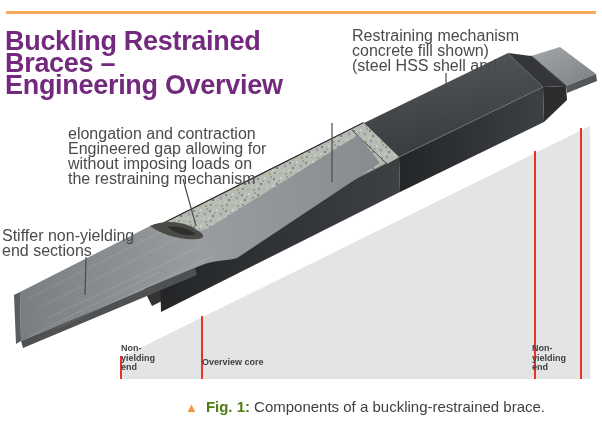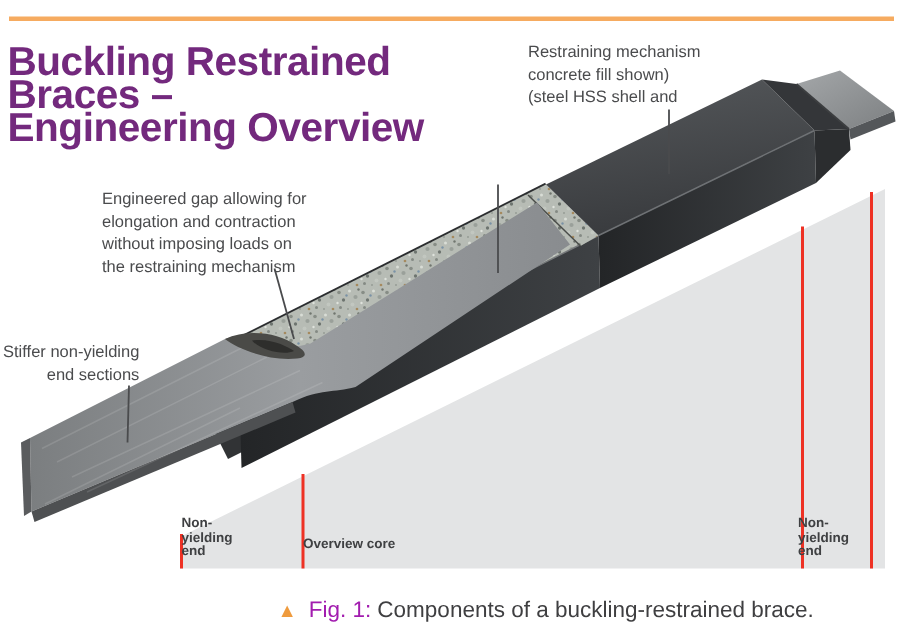--- a/index.html
+++ b/index.html
@@ -6,31 +6,31 @@
   #stage{
     position:relative;width:602px;height:421px;background:#ffffff;
     font-family:"Liberation Sans","DejaVu Sans",sans-serif;overflow:hidden;
   }
   #art{position:absolute;left:0;top:0;width:602px;height:421px;}
   .toprule{position:absolute;left:6px;top:11px;width:590px;height:3px;background:#f6ab60;}
   .title{
     position:absolute;left:5px;top:30px;width:320px;
     color:#73297d;font-size:27px;font-weight:bold;line-height:22px;letter-spacing:-0.3px;
   }
-  .callout{position:absolute;color:#4a4b4d;font-size:11px;line-height:15px;}
+  .callout{position:absolute;color:#4a4b4d;font-size:16px;line-height:15px;}
   .zone-label{
     position:absolute;color:#3f4042;font-size:9px;font-weight:bold;
     line-height:9.5px;text-align:left;
   }
   .caption{
     position:absolute;left:185px;top:398px;width:412px;
     font-size:15px;color:#3f3f41;white-space:nowrap;
   }
   .caption .tri{color:#ef9b3d;font-size:13px;margin-right:8px;}
-  .caption .figlab{font-weight:normal;color:#a21caf;margin-right:4px;}
+  .caption .figlab{font-weight:bold;color:#4d7c0f;margin-right:4px;}
 </style>
 </head>
 <body>
 
 <div id="stage">
 
   <svg id="art" viewBox="0 0 602 421" xmlns="http://www.w3.org/2000/svg" aria-hidden="true">
     <defs>
       <pattern id="concrete" width="16" height="16" patternUnits="userSpaceOnUse">
         <rect width="16" height="16" fill="#b7bcb5"></rect>
@@ -129,26 +129,26 @@
     <div>Buckling Restrained Braces –</div>
     <div>Engineering Overview</div>
   </div>
 
   <div class="callout" style="left:352px;top:28px;">
     <div>Restraining mechanism</div>
     <div>concrete fill shown)</div>
     <div>(steel HSS shell and</div>
   </div>
   <div class="callout" style="left:68px;top:126px;">
+    <div>elongation and contraction</div>
     <div>Engineered gap allowing for</div>
-    <div>elongation and contraction</div>
     <div>without imposing loads on</div>
     <div>the restraining mechanism</div>
   </div>
-  <div class="callout" style="left:2px;top:228px;text-align:right;">
+  <div class="callout" style="left:2px;top:228px;">
     <div>Stiffer non-yielding</div>
     <div>end sections</div>
   </div>
 
   <div class="zone-label" style="left:121px;top:344px;width:81px;">
     <div>Non-</div>
     <div>yielding</div>
     <div>end</div>
   </div>
   <div class="zone-label" style="left:202px;top:358px;width:333px;">

